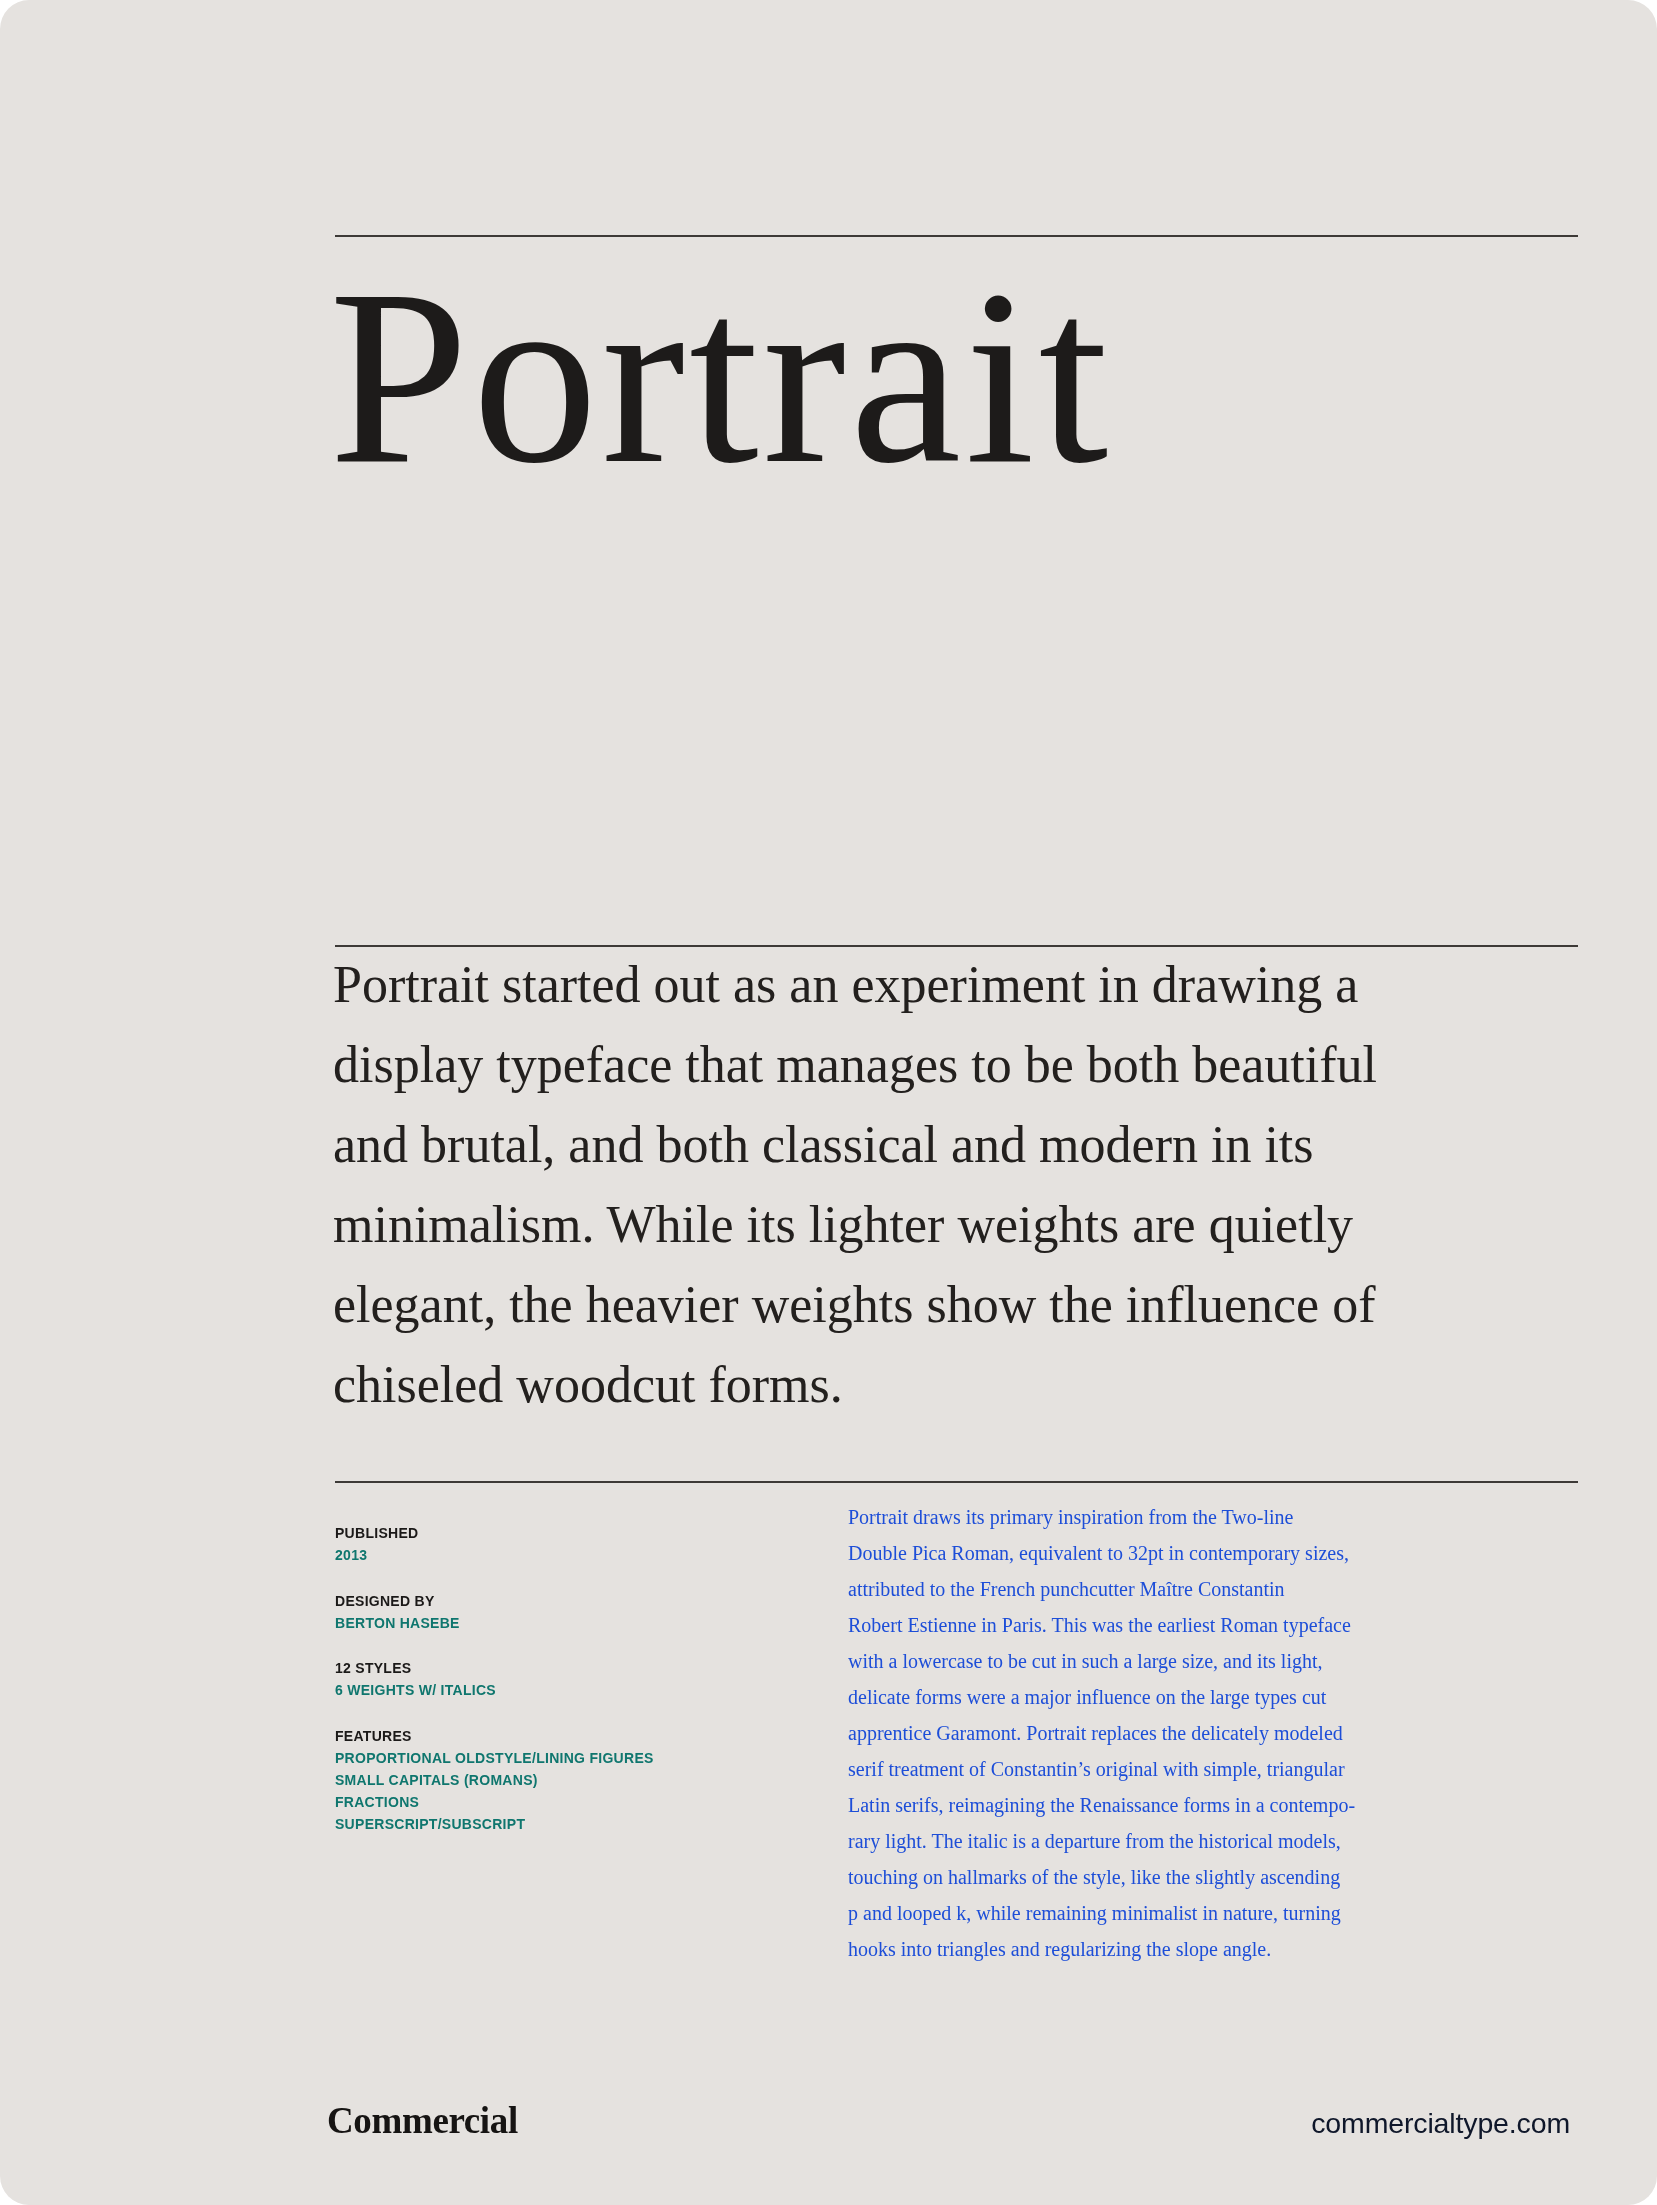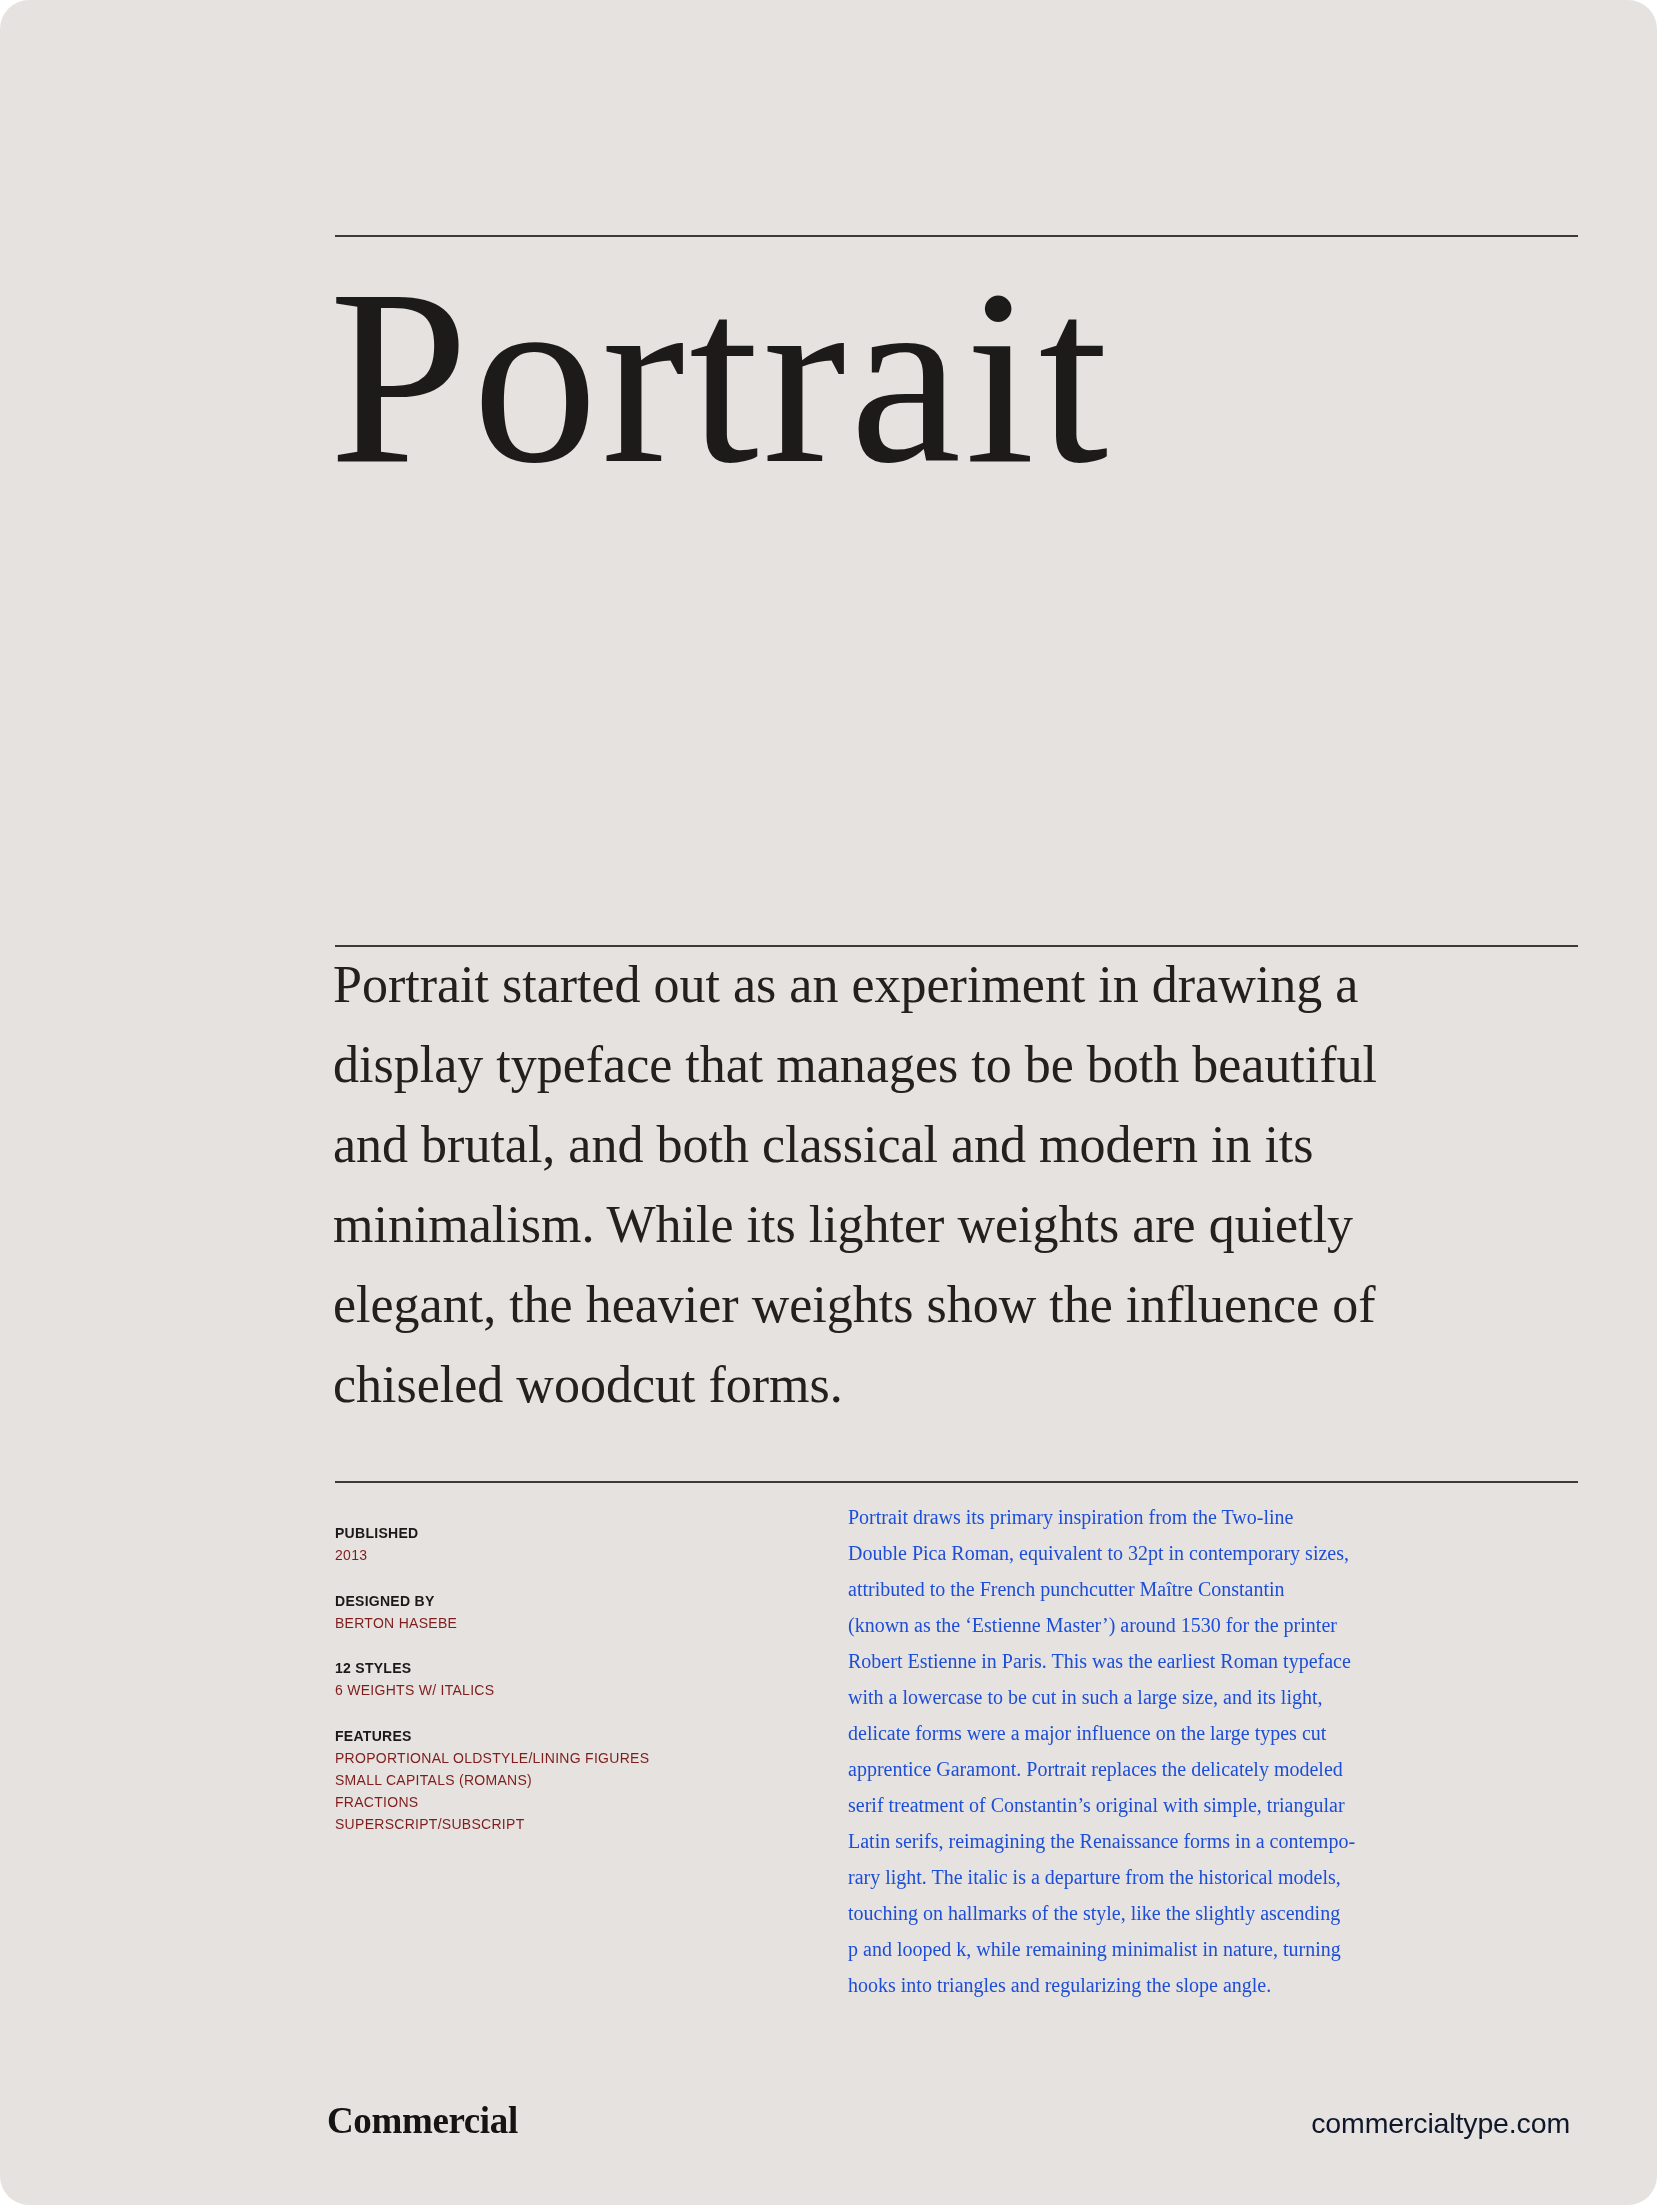--- a/index.html
+++ b/index.html
@@ -67,22 +67,22 @@
     font-size: 14px;
     line-height: 22px;
     letter-spacing: 0.02em;
   }
   .meta-group { margin-bottom: 23.5px; margin-top: 8px; }
   .meta-label {
     font-weight: 700;
     color: #1b1918;
   }
   .meta-line {
-    font-weight: 400;
-    color: #7f1d1d;
+    font-weight: 700;
+    color: #0f766e;
   }
 
   .description-column {
     flex: 1 1 auto;
     font-size: 20px;
     line-height: 36px;
     color: #1d4ed8;
   }
   .description-column .line { white-space: nowrap; }
 
@@ -154,21 +154,20 @@
           <div class="meta-line">PROPORTIONAL OLDSTYLE/LINING FIGURES</div>
           <div class="meta-line">SMALL CAPITALS (ROMANS)</div>
           <div class="meta-line">FRACTIONS</div>
           <div class="meta-line">SUPERSCRIPT/SUBSCRIPT</div>
         </div>
       </div>
     <div class="description-column">
         <div class="line">Portrait draws its primary inspiration from the Two-line</div>
         <div class="line">Double Pica Roman, equivalent to 32pt in contemporary sizes,</div>
         <div class="line">attributed to the French punchcutter Maître Constantin</div>
-        <div class="line">(known as the ‘Estienne Master’) around 1530 for the printer</div>
         <div class="line">Robert Estienne in Paris. This was the earliest Roman typeface</div>
         <div class="line">with a lowercase to be cut in such a large size, and its light,</div>
         <div class="line">delicate forms were a major influence on the large types cut</div>
         <div class="line">apprentice Garamont. Portrait replaces the delicately modeled</div>
         <div class="line">serif treatment of Constantin’s original with simple, triangular</div>
         <div class="line">Latin serifs, reimagining the Renaissance forms in a contempo-</div>
         <div class="line">rary light. The italic is a departure from the historical models,</div>
         <div class="line">touching on hallmarks of the style, like the slightly ascending</div>
         <div class="line">p and looped k, while remaining minimalist in nature, turning</div>
         <div class="line">hooks into triangles and regularizing the slope angle.</div>

